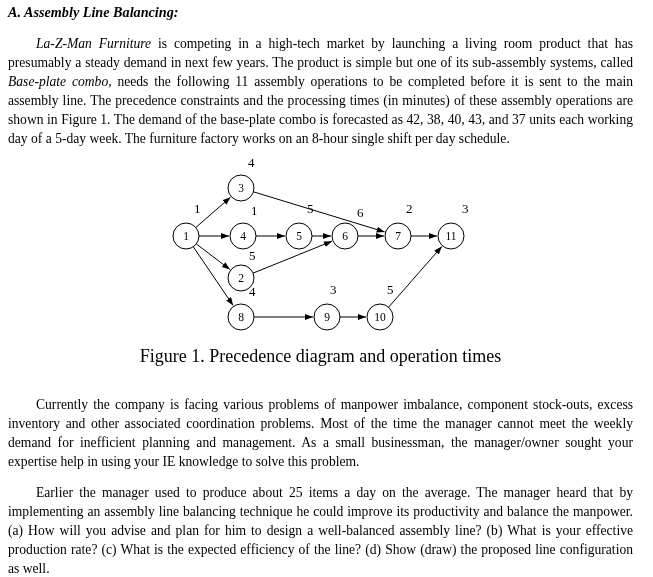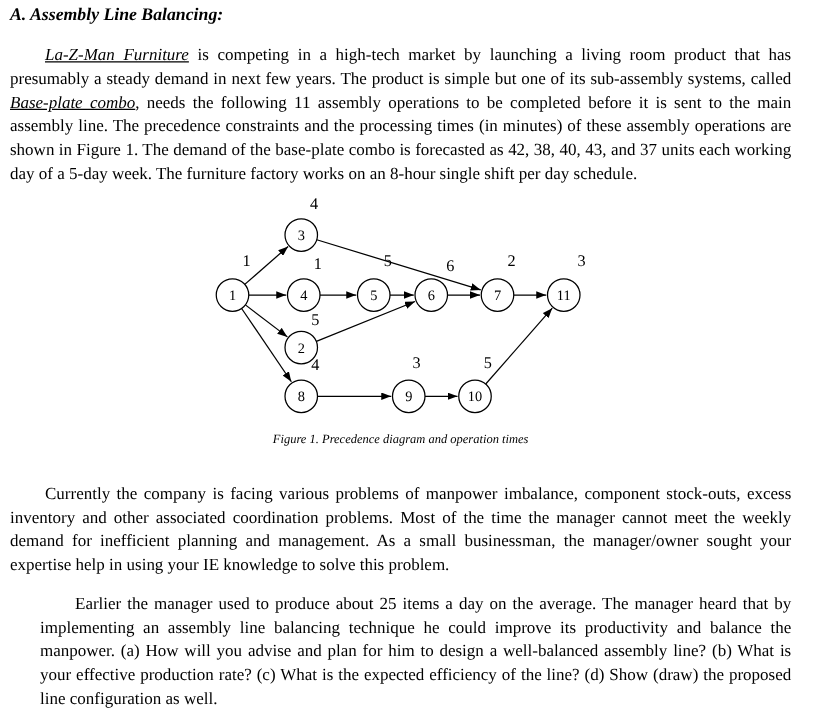--- a/index.html
+++ b/index.html
@@ -23,36 +23,35 @@
     font-weight: bold;
     font-style: italic;
     margin: 0 0 13px 0;
   }
   .para {
     margin: 0;
     text-indent: 28px;
     text-align: justify;
     line-height: 19px;
   }
-  .ital { font-style: italic; text-decoration: underline; }
+  .ital { font-style: italic; }
   .figure-block {
     margin-top: 5px;
     text-align: left;
   }
   .figure-block svg {
     display: block;
   }
   .figure-caption {
     text-align: center;
     margin-top: 7px;
-    font-size: 10px;
-    font-style: italic;
+    font-size: 18px;
   }
   .para-problems { margin-top: 28px; }
-  .para-questions { margin-top: 12px; margin-left: 24px; }
+  .para-questions { margin-top: 12px; }
   .diagram-line {
     stroke: #000;
     stroke-width: 1;
   }
   .node-circle {
     fill: #ffffff;
     stroke: #000000;
     stroke-width: 1;
   }
   .node-id {

